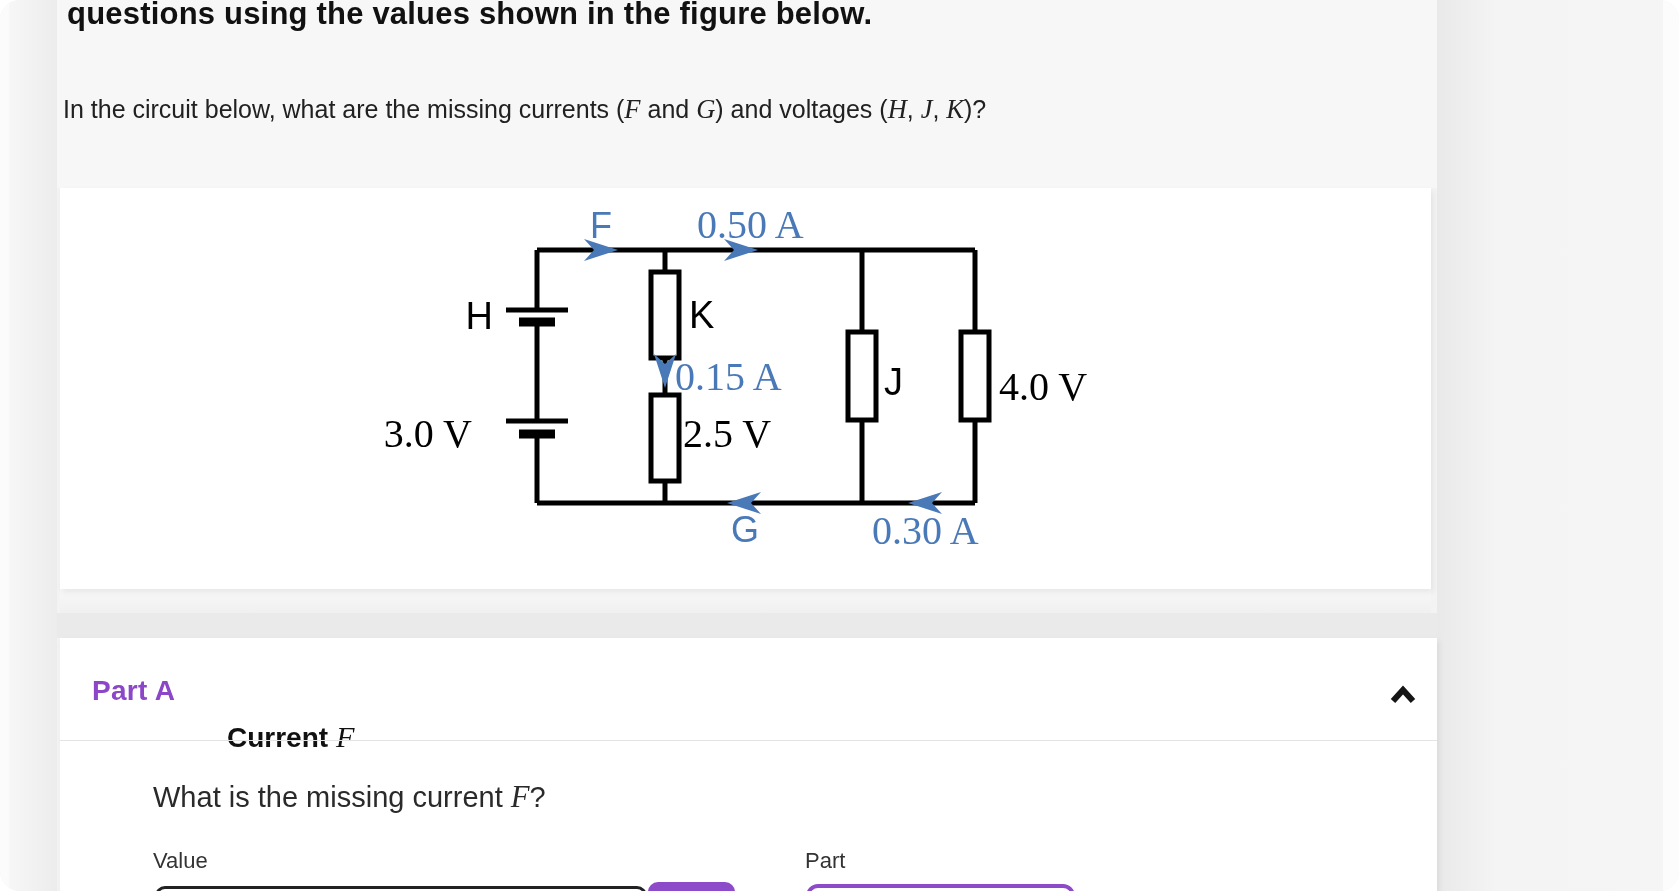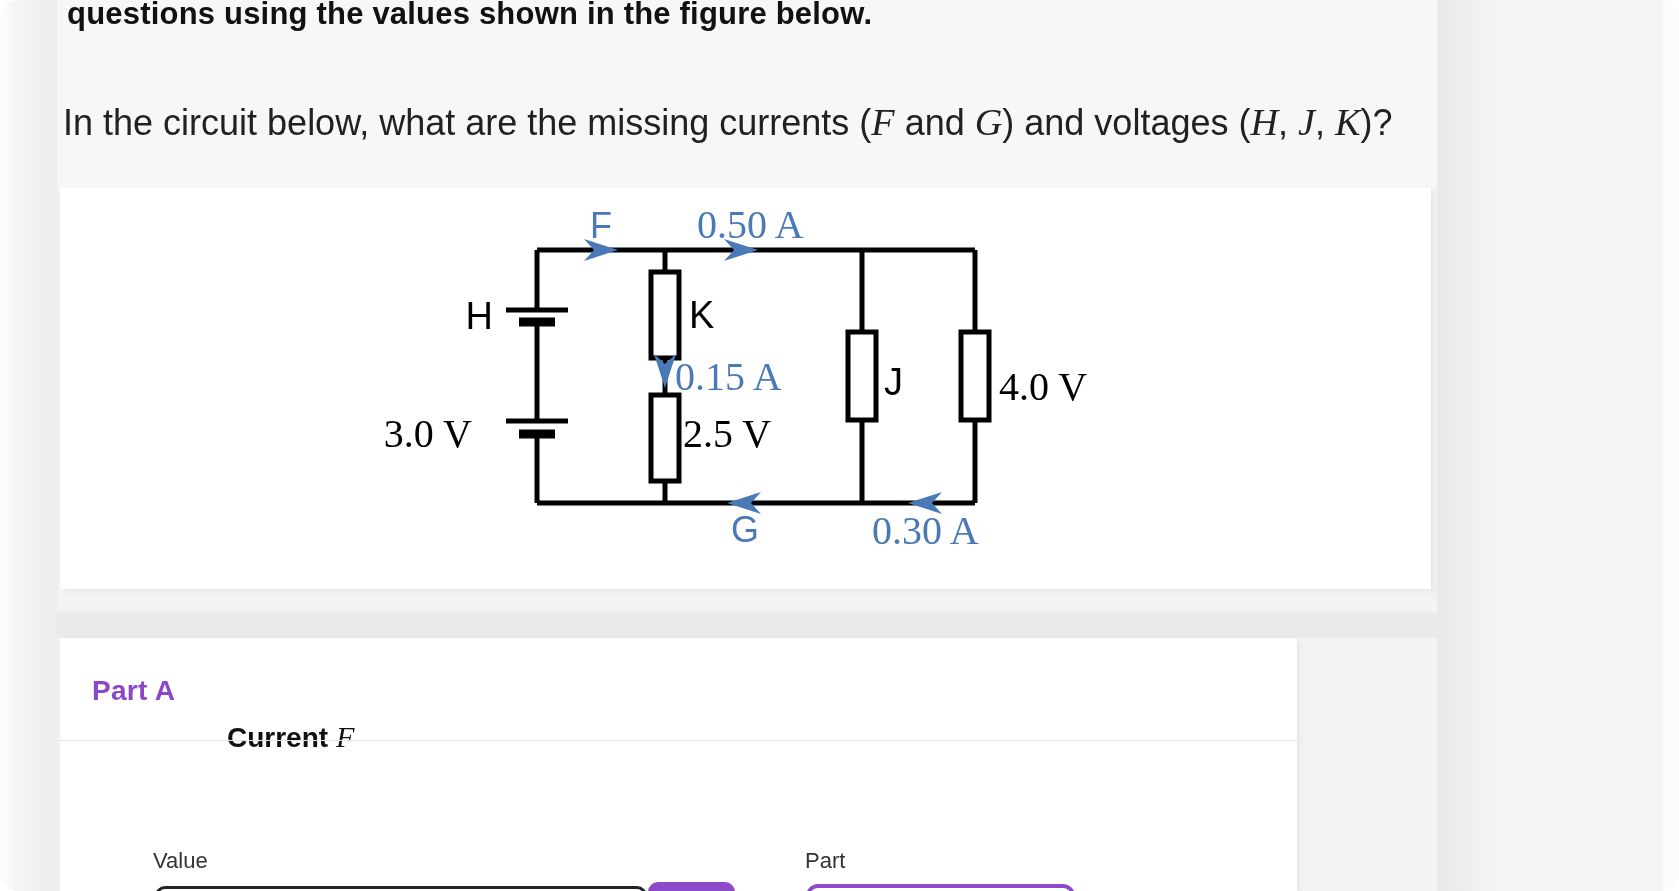--- a/index.html
+++ b/index.html
@@ -16,41 +16,41 @@
   .right-bg{position:absolute;left:1437px;top:0;width:242px;height:891px;background:linear-gradient(to right,#e9e9e9 0px,#f4f4f4 60px,#f5f5f5 100%);}
   .edge-left{position:absolute;left:0;top:0;width:9px;height:891px;background:#fbfbfb;z-index:30;}
   .edge-left-grad{position:absolute;left:9px;top:0;width:48px;height:891px;background:linear-gradient(to right,#f7f7f7,#ececec);z-index:29;}
   .edge-right{position:absolute;left:1663px;top:0;width:16px;height:891px;background:#fcfcfc;z-index:30;}
 
   .heading{
     position:absolute;left:67px;top:-4px;width:1400px;
     font-size:31px;font-weight:bold;color:#111;letter-spacing:0.2px;
   }
   .intro{
-    position:absolute;left:63px;top:100px;width:1400px;
-    font-size:36px;color:#212121;
+    position:absolute;left:63px;top:94px;width:1400px;
+    font-size:25px;color:#212121;
   }
   .mathvar{font-family:"Liberation Serif", serif;font-style:italic;font-size:1.06em;}
 
   .figure-panel{
     position:absolute;left:60px;top:188px;width:1371px;height:401px;
     background:#ffffff;box-shadow:2px 3px 6px rgba(0,0,0,0.07);
   }
   .circuit-svg{position:absolute;left:0;top:0;}
   .wire{stroke:#000;stroke-width:5;fill:none;}
   .batt-short{stroke:#000;stroke-width:9;fill:none;}
   .res{stroke:#000;stroke-width:5;fill:#fff;}
   .bluefill{fill:#4a79b8;stroke:none;}
   .lab-sans{font-family:"Liberation Sans", sans-serif;font-size:38px;fill:#000;}
   .lab-sans-blue{font-family:"Liberation Sans", sans-serif;font-size:36px;fill:#4a79b8;}
   .lab-serif{font-family:"Liberation Serif", serif;font-size:40px;fill:#000;}
   .lab-serif-blue{font-family:"Liberation Serif", serif;font-size:40px;fill:#4a79b8;}
 
   .parta-panel{
-    position:absolute;left:60px;top:638px;width:1237px;height:253px;
+    position:absolute;left:60px;top:638px;width:1377px;height:253px;
     background:#ffffff;box-shadow:2px 3px 6px rgba(0,0,0,0.07);overflow:hidden;
   }
   .part-label{
     position:absolute;left:32px;top:37px;
     font-size:28px;font-weight:bold;color:#8c46c8;letter-spacing:0.3px;
   }
   .part-title{
     position:absolute;left:167px;top:34px;
     font-size:28px;font-weight:bold;color:#111;margin-top:48px;
   }
@@ -151,20 +151,21 @@
   <div class="parta-panel">
     <div class="part-label">Part A</div>
     <div class="part-title"><span>Current </span><span class="mathvar">F</span></div>
     <button class="collapse-btn">
       <svg width="46" height="40" viewBox="0 0 46 40">
         <polyline points="13,27 23,16 33,27" fill="none" stroke="#151515" stroke-width="6" stroke-linejoin="miter"></polyline>
       </svg>
     </button>
     <div class="header-divider"></div>
 
+    <div class="question"><span>What is the missing current </span><span class="mathvar">F</span><span>?</span></div>
 
     <div class="field-label value-label">Value</div>
     <div class="field-label units-label">Part</div>
 
     <input class="value-input" type="text" placeholder="" style="">
     <button class="value-side-btn"></button>
     <button class="units-input"></button>
   </div>
 
   <div class="edge-left-grad"></div>

